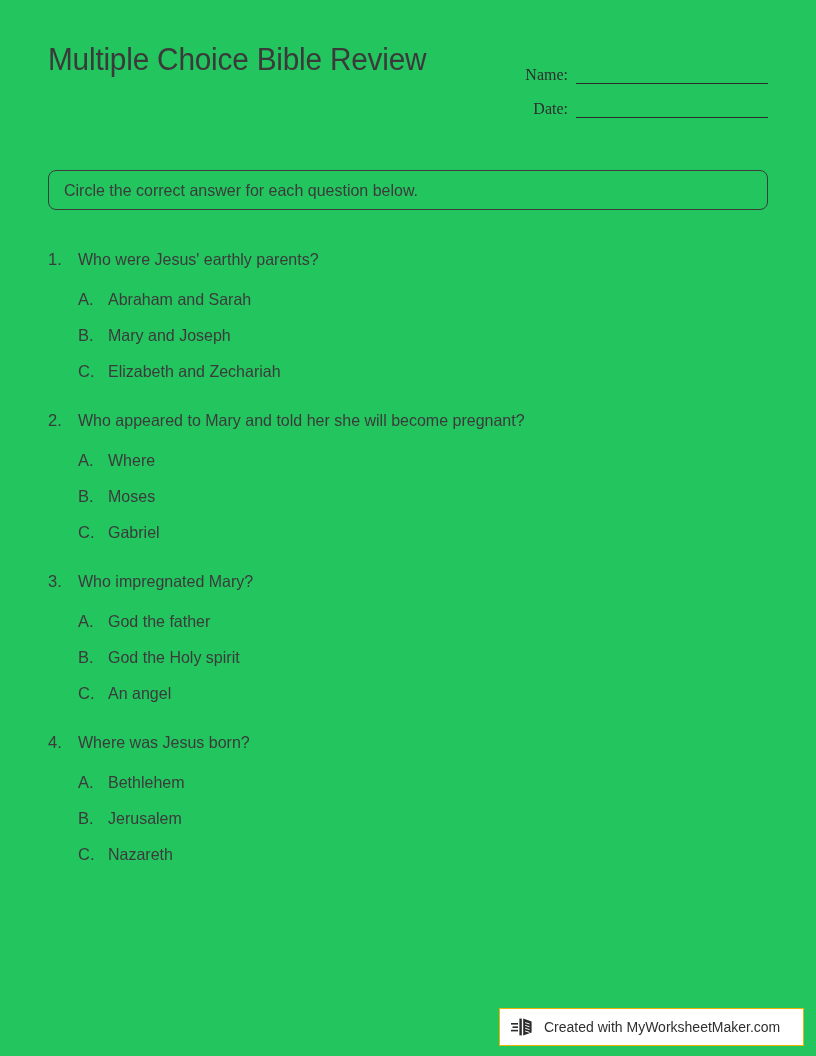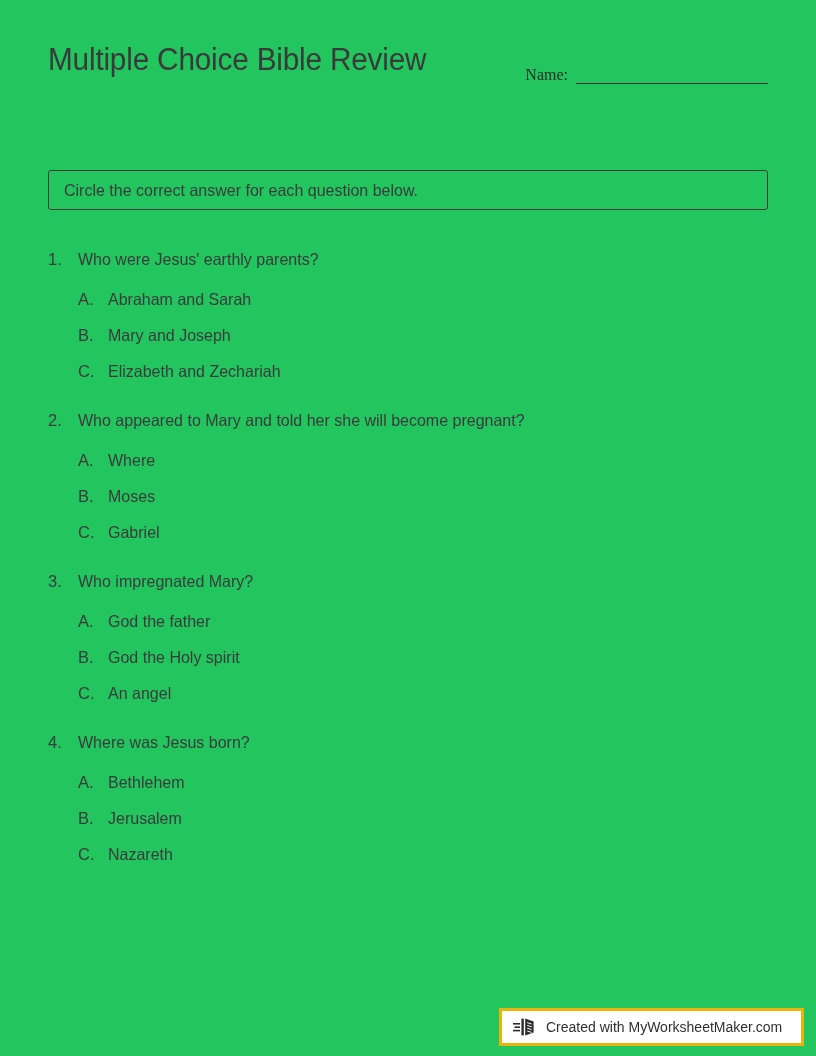--- a/index.html
+++ b/index.html
@@ -74,21 +74,21 @@
 
   
   .instructions {
     position: absolute;
     left: 48px;
     top: 170px;
     width: 720px;
     height: 40px;
     box-sizing: border-box;
     border: 1.4px solid #3c3c3c;
-    border-radius: 3px;
+    border-radius: 8px;
     display: flex;
     align-items: center;
     padding: 4px 15px;
   }
   .instructions-text {
     font-family: "Liberation Sans", sans-serif;
     font-size: 16.5px;
     color: #3b3b3b;
     line-height: 20px;
     transform: scaleX(0.97);
@@ -153,21 +153,21 @@
   }
 
   
   .footer-badge {
     position: absolute;
     left: 499px;
     top: 1008px;
     width: 305px;
     height: 38px;
     box-sizing: border-box;
-    border: 3px solid #eab308;
+    border: 1px solid #eab308;
     background: #ffffff;
     display: flex;
     align-items: center;
     padding-left: 11px;
   }
   .footer-logo {
     width: 26px;
     height: 22px;
     flex: 0 0 26px;
     position: relative;
@@ -185,20 +185,24 @@
 <body>
 
 <div class="page">
 
   <div class="header">
     <div class="worksheet-title">Multiple Choice Bible Review</div>
 
     <div class="namedate">
       <div class="nd-row">
         <span class="nd-label">Name:</span>
+        <span class="nd-line"></span>
+      </div>
+      <div class="nd-row">
+        <span class="nd-label">Date:</span>
         <span class="nd-line"></span>
       </div>
     </div>
   </div>
 
   <div class="instructions">
     <span class="instructions-text">Circle the correct answer for each question below.</span>
   </div>
 
   <div class="questions">

